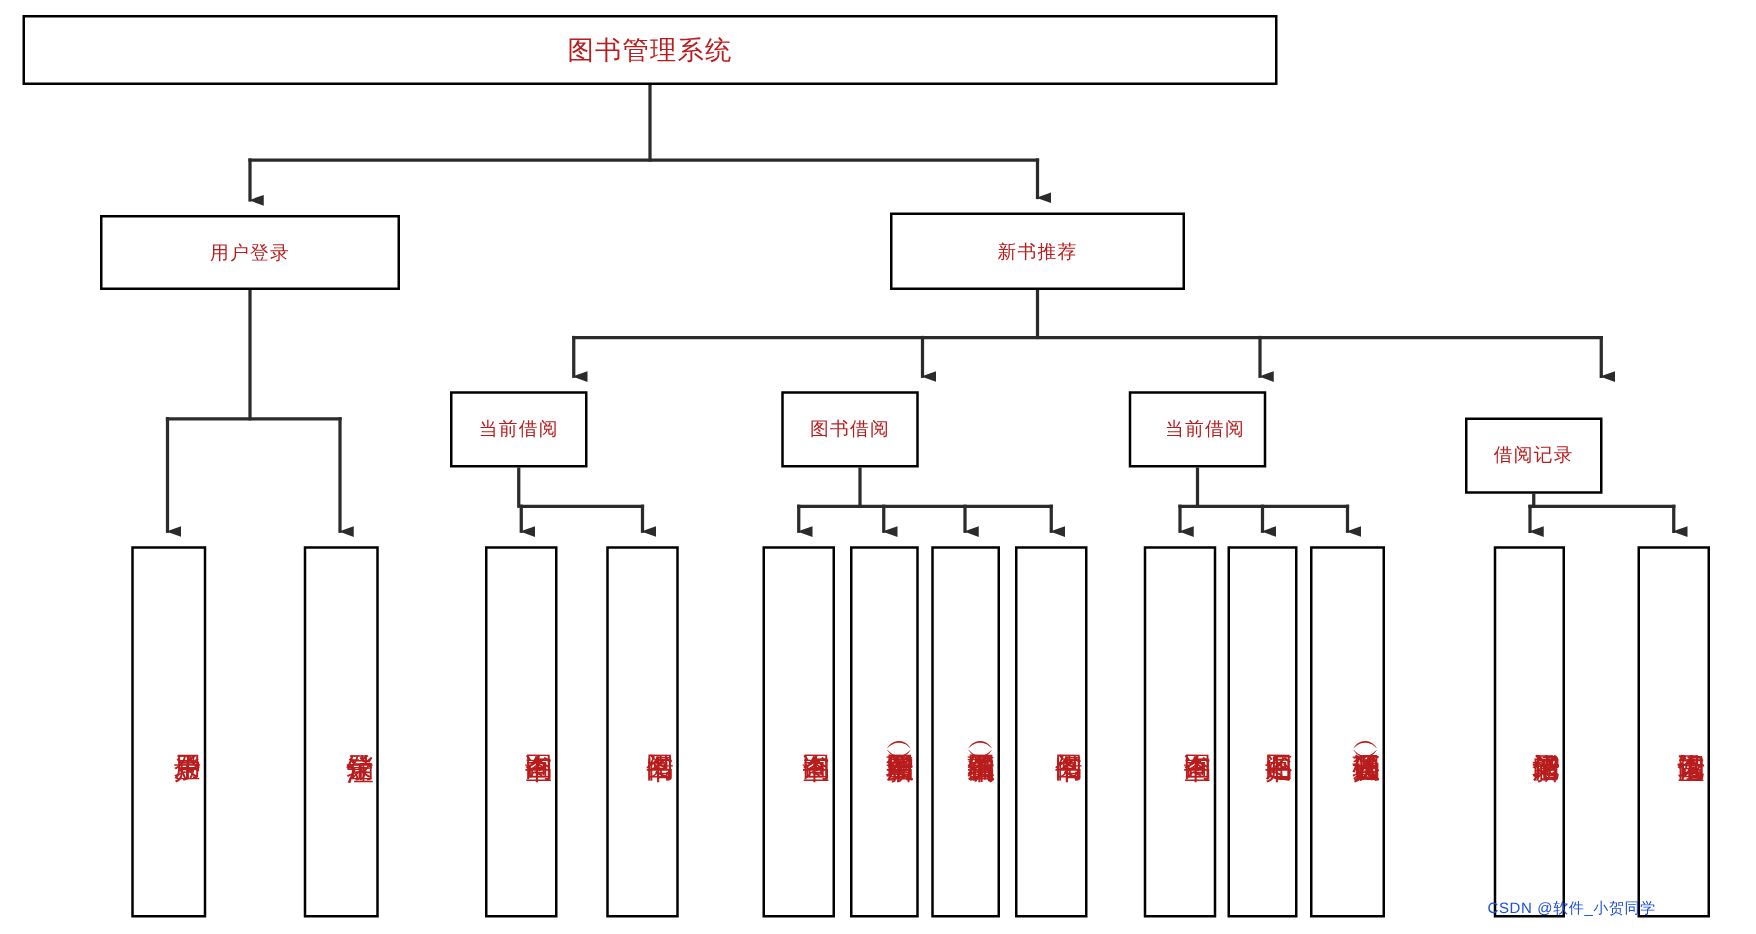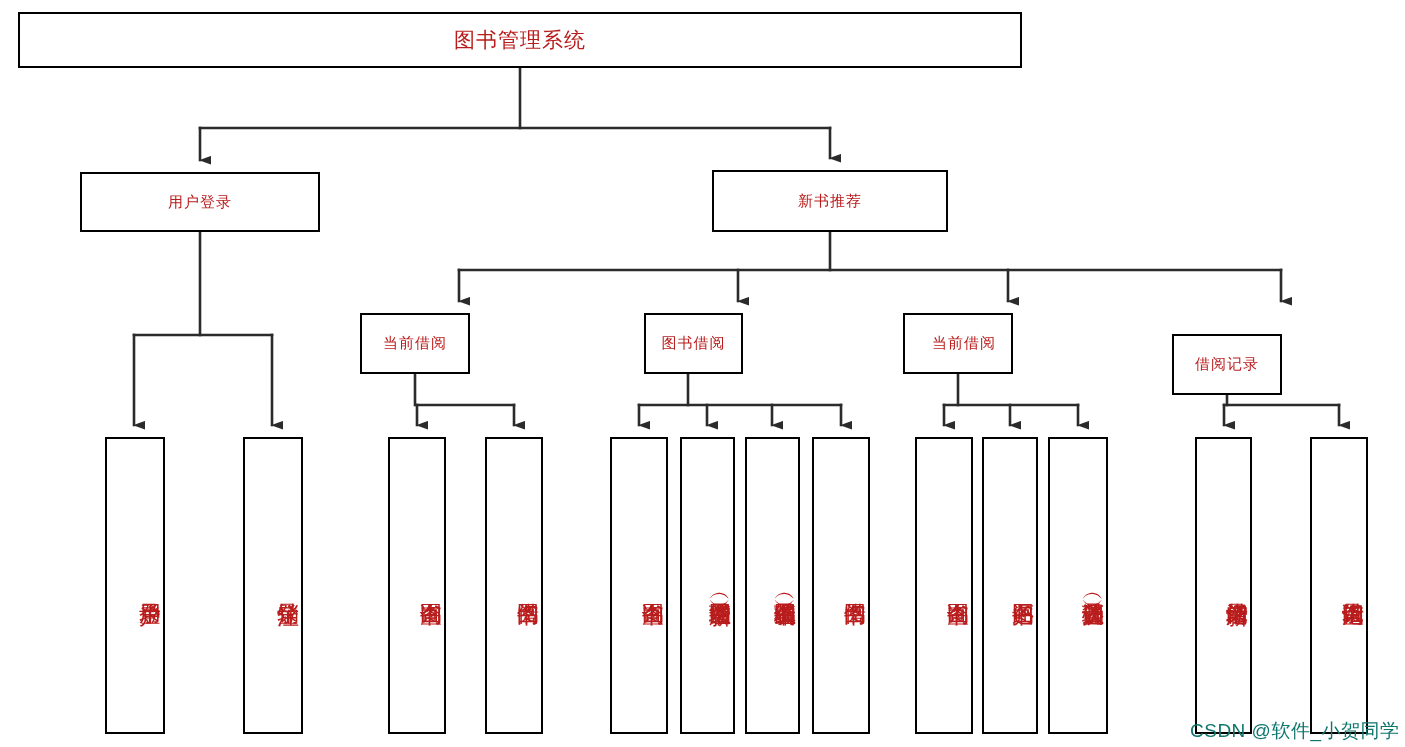--- a/index.html
+++ b/index.html
@@ -7,21 +7,21 @@
   body{font-family:"Liberation Sans","DejaVu Sans",sans-serif;}
   #canvas{position:relative;width:1405px;height:747px;background:#ffffff;overflow:hidden;}
   svg.links{position:absolute;left:0;top:0;width:1405px;height:747px;}
   .node{position:absolute;box-sizing:border-box;border:2px solid #000000;background:#ffffff;
         display:flex;align-items:center;justify-content:center;color:#b91c1c;}
   .node.horiz{font-size:15px;letter-spacing:1px;}
   .node.root{font-size:21px;}
   .node.vert{writing-mode:vertical-rl;text-orientation:upright;font-size:22px;
              line-height:1.18;padding:8px 0;align-items:flex-start;justify-content:center;}
   .node.vert .txt{white-space:pre-wrap;}
-  .watermark{position:absolute;color:#0f766e;font-size:19px;letter-spacing:.5px;
+  .watermark{position:absolute;color:#1d4ed8;font-size:12px;letter-spacing:.5px;
              white-space:nowrap;pointer-events:none;}
 </style>
 </head>
 <body>
 
 <div id="canvas">
 
   <svg class="links" viewBox="0 0 1405 747" xmlns="http://www.w3.org/2000/svg">
     <defs>
       <marker id="arw" markerWidth="10" markerHeight="12" refX="4.5" refY="11" orient="auto" markerUnits="userSpaceOnUse">
@@ -79,21 +79,21 @@
   <div class="node horiz" id="n-l1-0" style="left: 80px; top: 172px; width: 240px; height: 60px;">
     <span class="txt">用户登录</span>
   </div>
   <div class="node horiz" id="n-l1-1" style="left: 712px; top: 170px; width: 236px; height: 62px;">
     <span class="txt">新书推荐</span>
   </div>
 
   <div class="node horiz" id="n-l2-0" style="left: 360px; top: 313px; width: 110px; height: 61px;">
     <span class="txt">当前借阅</span>
   </div>
-  <div class="node horiz" id="n-l2-1" style="left: 644px; top: 313px; width: 99px; height: 61px; align-items: center;">
+  <div class="node horiz" id="n-l2-1" style="left: 625px; top: 313px; width: 110px; height: 61px; align-items: center;">
     <span class="txt">图书借阅</span>
   </div>
   <div class="node horiz" id="n-l2-2" style="left: 903px; top: 313px; width: 110px; height: 61px; padding-left: 12px;">
     <span class="txt">当前借阅</span>
   </div>
   <div class="node horiz" id="n-l2-3" style="left: 1172px; top: 313px; width: 110px; height: 61px; margin-top: 21px;">
     <span class="txt">借阅记录</span>
   </div>
 
   <div class="node vert" id="n-lf-0" style="left: 105px; top: 437px; width: 60px; height: 297px;">

